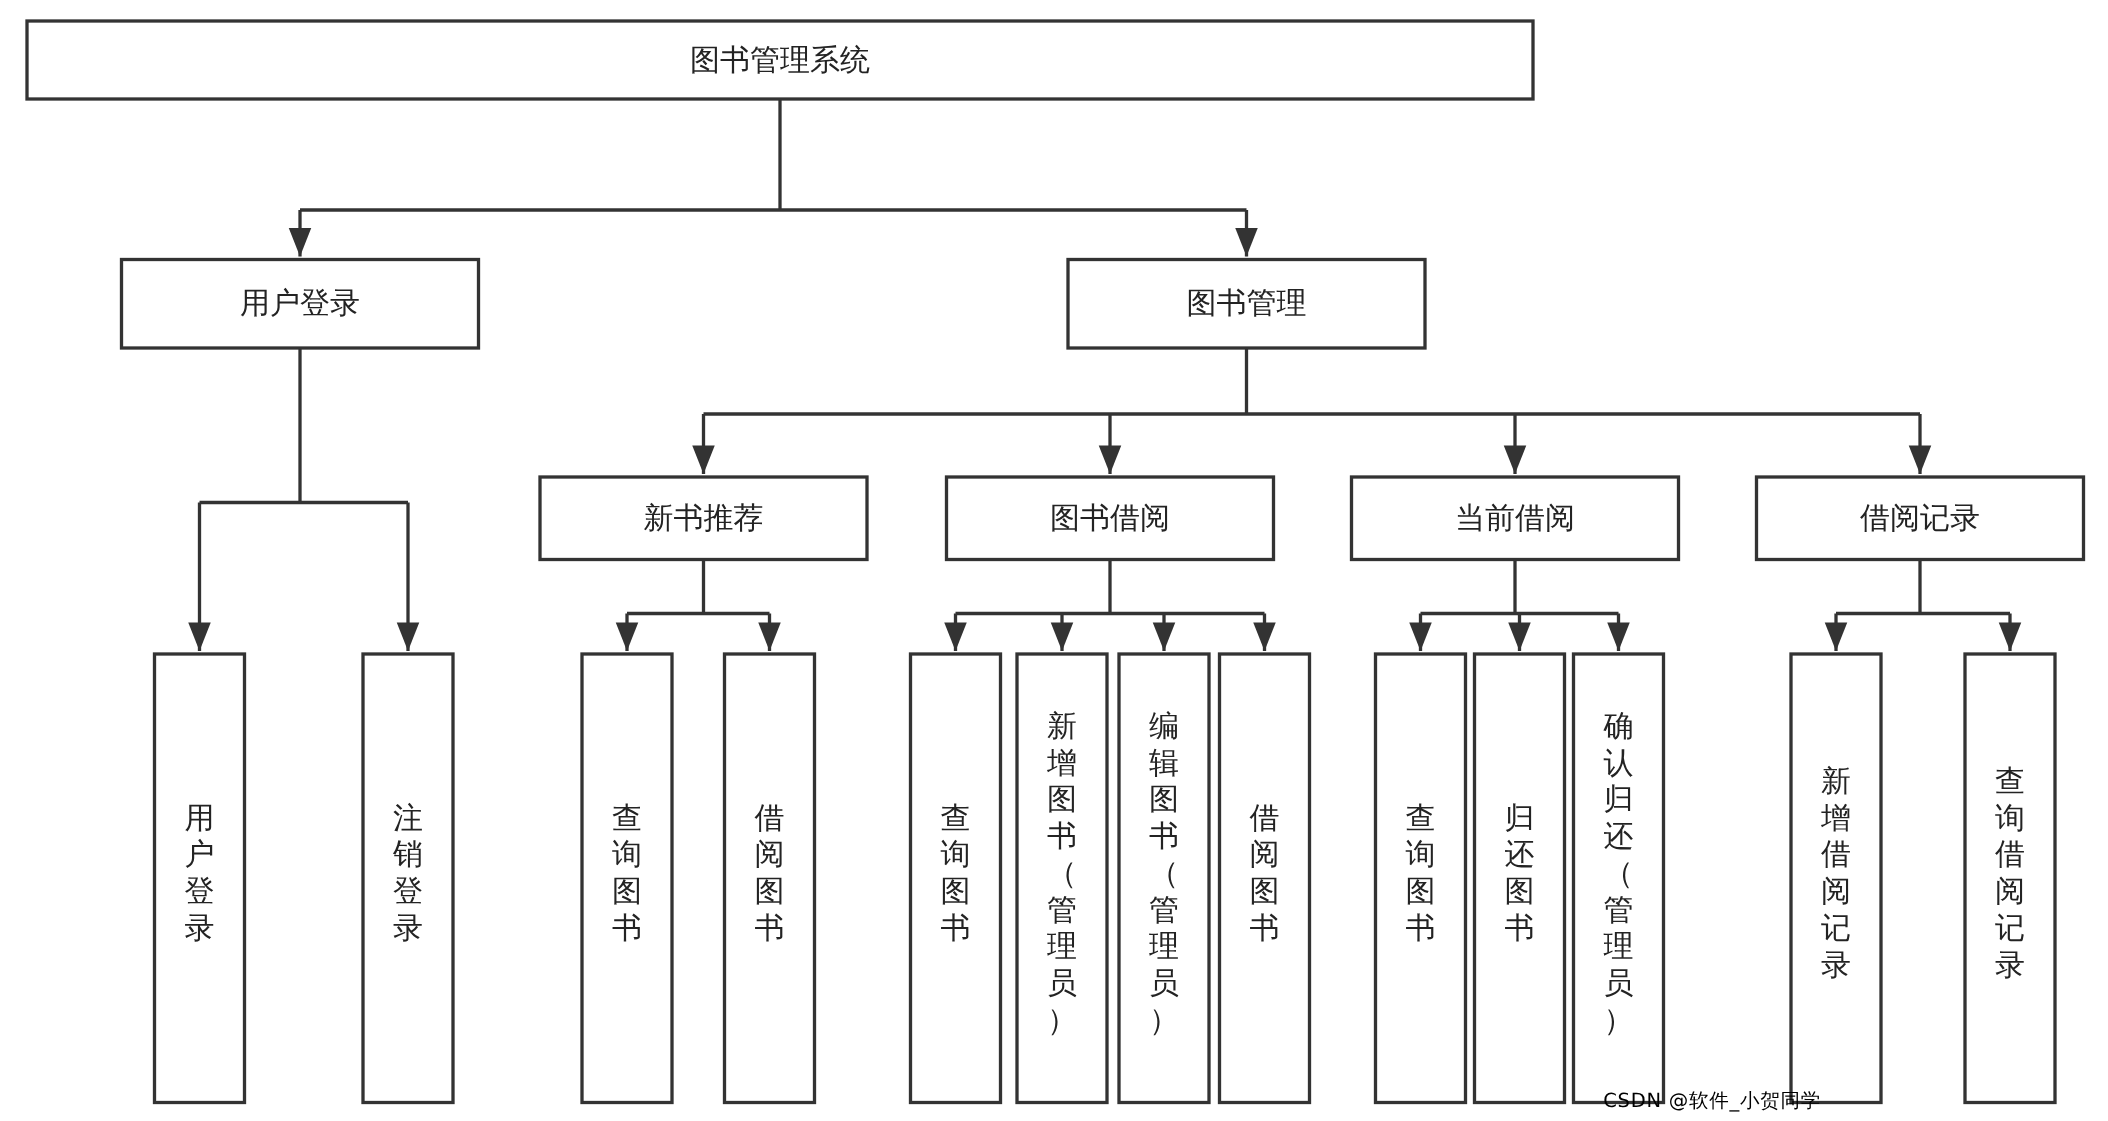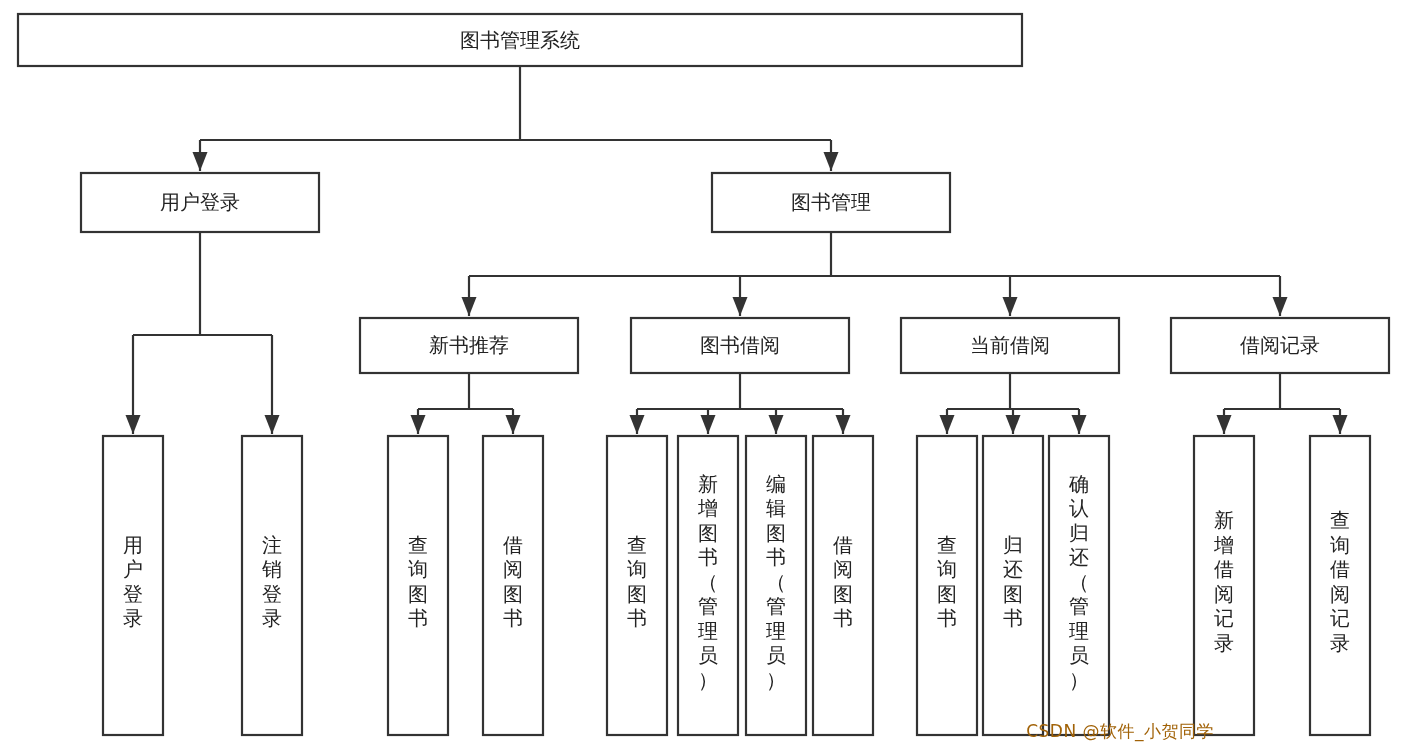--- a/index.html
+++ b/index.html
@@ -52,22 +52,22 @@
     fill: #232323;
     font-family: "DejaVu Sans", "Liberation Sans", sans-serif;
     font-size: 20px;
     text-anchor: middle;
   }
   .watermark-text {
     position: absolute;
     right: 8px;
     bottom: 4px;
     font-family: "DejaVu Sans", "Liberation Sans", sans-serif;
-    font-size: 17px;
-    color: #a16207;
+    font-size: 13px;
+    color: #000000;
     white-space: nowrap;
     letter-spacing: 0.5px;
     pointer-events: none;
   }
 </style>
 </head>
 <body>
 
 <div id="diagram-root">
 

